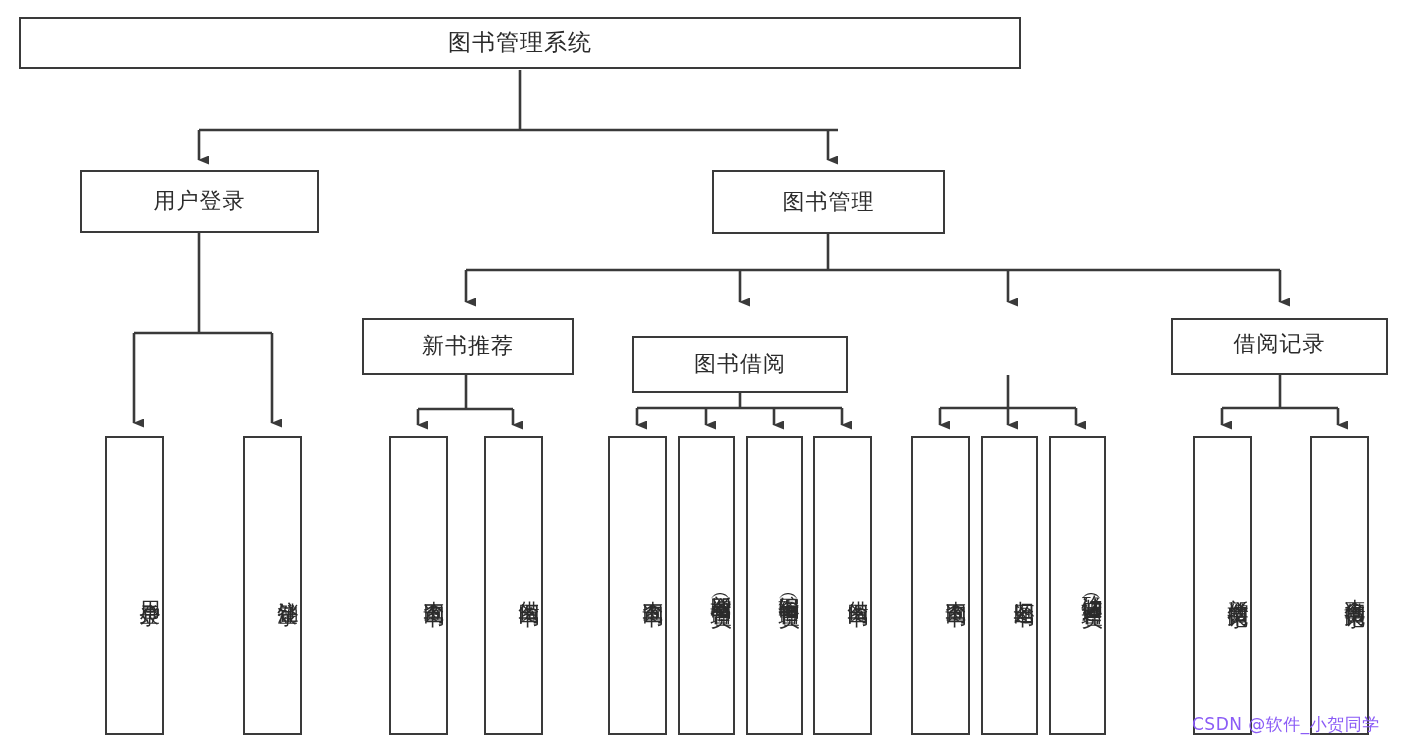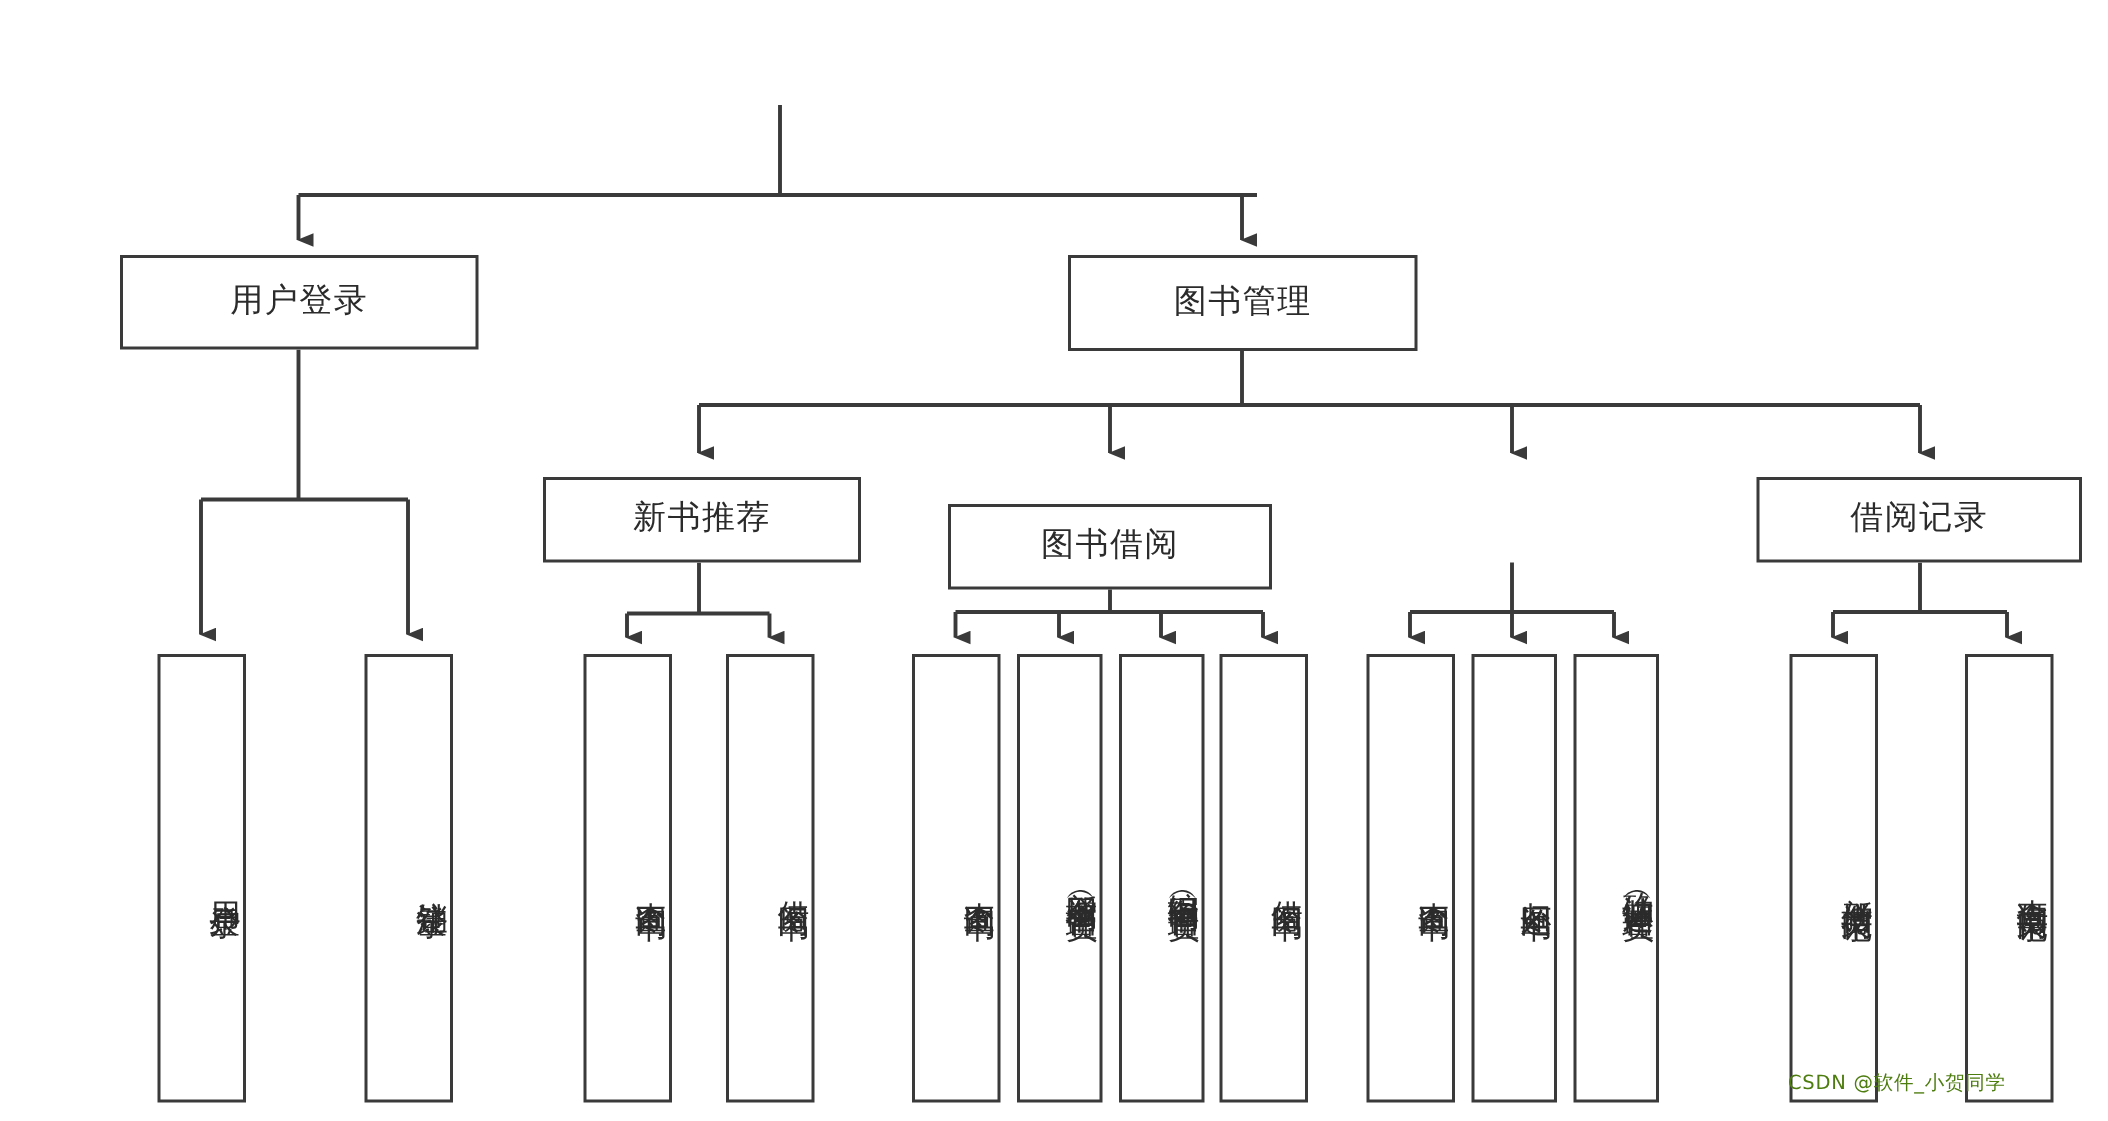--- a/index.html
+++ b/index.html
@@ -54,22 +54,22 @@
     align-items: flex-start;
     justify-content: center;
     padding-top: 4px;
     white-space: nowrap;
   }
   .node-v.pad-top {
     padding-top: 2px;
   }
   .watermark {
     position: absolute;
-    font-size: 13px;
-    color: #4d7c0f;
+    font-size: 17px;
+    color: #8b5cf6;
     white-space: nowrap;
     letter-spacing: 0.5px;
   }
 </style>
 </head>
 <body>
 
 <div id="canvas">
 
   <svg class="wires" viewBox="0 0 1405 747">
@@ -115,27 +115,28 @@
       <path d="M1008,408 L1008,425" marker-end="url(#arrow)"></path>
       <path d="M1076,408 L1076,425" marker-end="url(#arrow)"></path>
 
       <path d="M1280,375 L1280,408"></path>
       <path d="M1222,408 L1338,408"></path>
       <path d="M1222,408 L1222,425" marker-end="url(#arrow)"></path>
       <path d="M1338,408 L1338,425" marker-end="url(#arrow)"></path>
     </g>
   </svg>
 
+  <div class="node node-h node-root" style="left:19px; top:17px; width:1002px; height:52px;">图书管理系统</div>
 
   <div class="node node-h" style="left:80px; top:170px; width:239px; height:63px;">用户登录</div>
   <div class="node node-h" style="left:712px; top:170px; width:233px; height:64px;">图书管理</div>
 
   <div class="node node-h" style="left:362px; top:318px; width:212px; height:57px;text-align:center;">新书推荐</div>
   <div class="node node-h" style="left:632px; top:336px; width:216px; height:57px;">图书借阅</div>
-  <div class="node node-h" style="left:1171px; top:318px; width:217px; height:57px;">借阅记录</div>
+  <div class="node node-h" style="left:1171px; top:318px; width:217px; height:57px;font-family:Liberation Mono, monospace;">借阅记录</div>
 
   <div class="node node-v" style="left:105px; top:436px; width:59px; height:299px;">用户登录</div>
   <div class="node node-v" style="left:243px; top:436px; width:59px; height:299px;">注销登录</div>
 
   <div class="node node-v" style="left:389px; top:436px; width:59px; height:299px;">查询图书</div>
   <div class="node node-v" style="left:484px; top:436px; width:59px; height:299px;">借阅图书</div>
 
   <div class="node node-v" style="left:608px; top:436px; width:59px; height:299px;">查询图书</div>
   <div class="node node-v pad-top" style="left:678px; top:436px; width:57px; height:299px;">新增图书（管理员）</div>
   <div class="node node-v pad-top" style="left:746px; top:436px; width:57px; height:299px;">编辑图书（管理员）</div>

